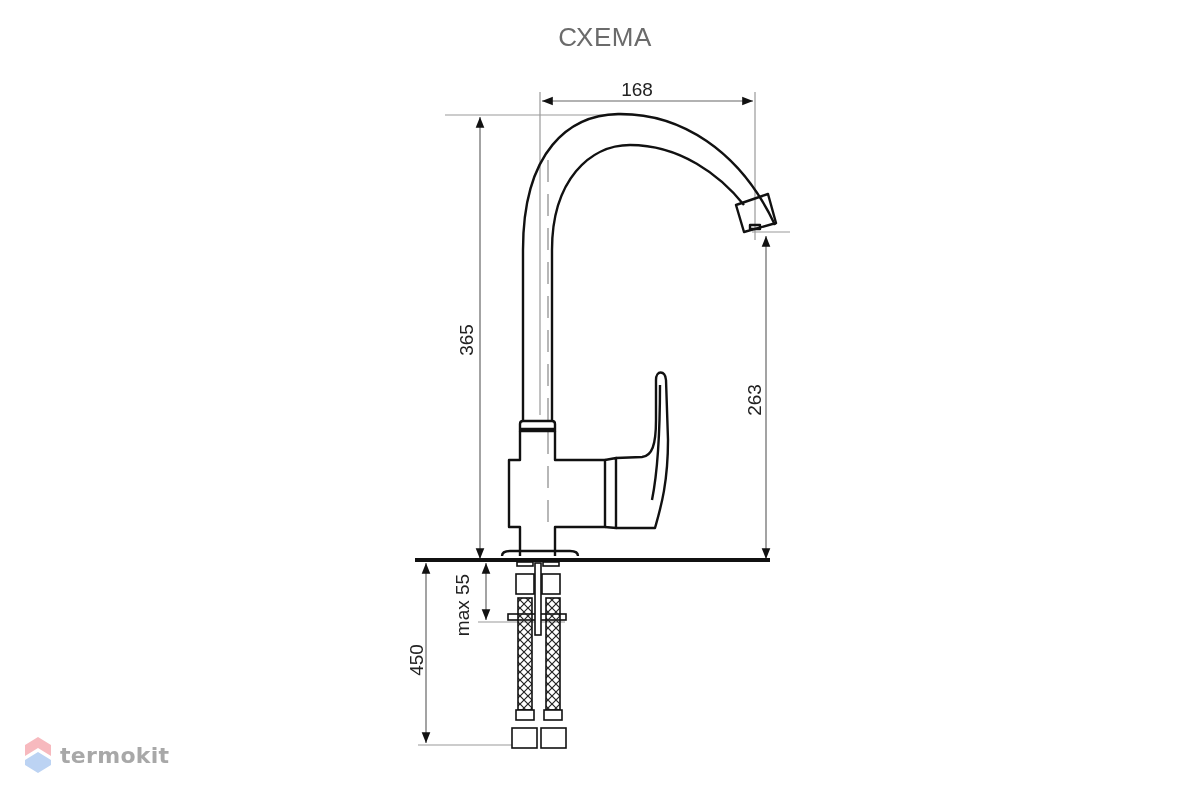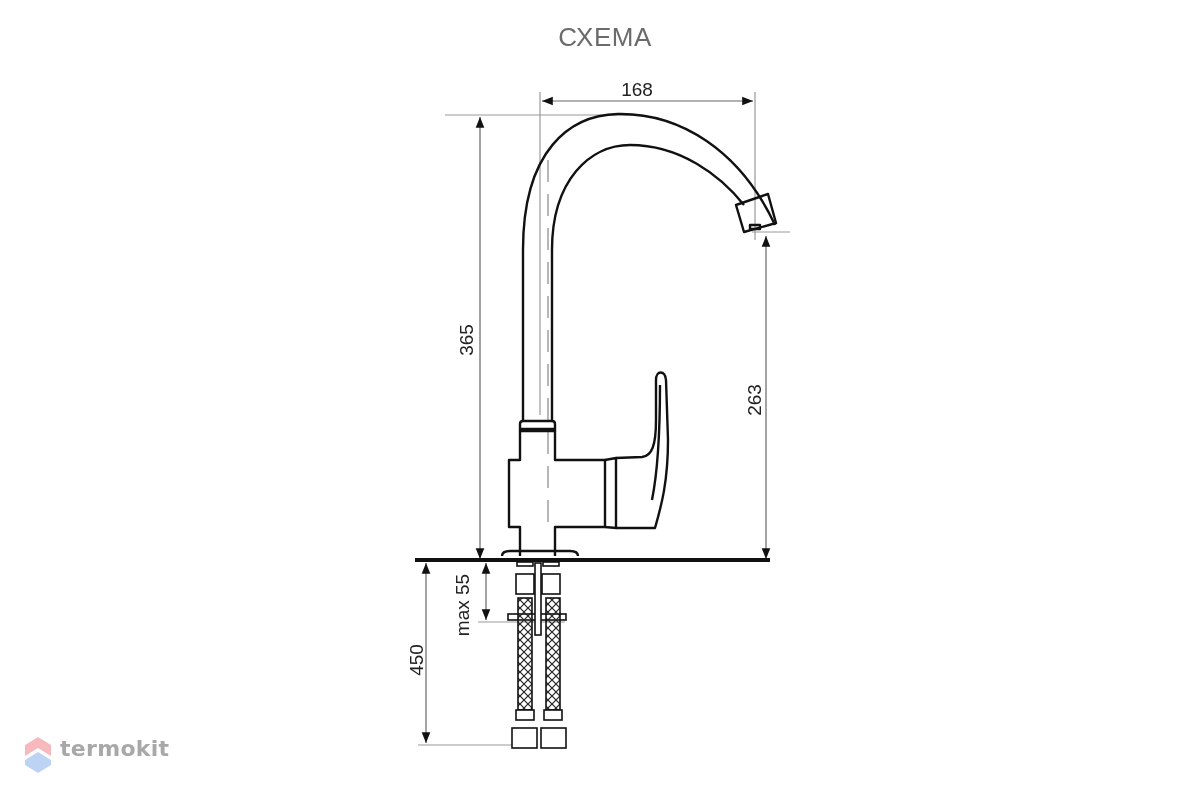--- a/index.html
+++ b/index.html
@@ -1,20 +1,20 @@
 <!DOCTYPE html>
 <html><head>
 <meta charset="utf-8">
 <style>
   html,body{margin:0;padding:0;background:#ffffff;}
   body{width:1200px;height:800px;position:relative;overflow:hidden;font-family:"Liberation Sans",sans-serif;}
   .title{position:absolute;top:22px;left:0;width:1210px;text-align:center;font-size:26px;color:#6b6b6b;letter-spacing:0.5px;}
   svg.drawing{position:absolute;left:0;top:0;}
   .dim-text{font-family:"Liberation Sans",sans-serif;font-size:19px;fill:#222;}
-  .logo{position:absolute;left:24px;top:736px;display:flex;gap:8px;}
+  .logo{position:absolute;left:24px;top:736px;display:flex;align-items:center;gap:8px;}
   .logo-text{font-family:"DejaVu Sans",sans-serif;font-weight:bold;font-size:22px;color:#a8a8a8;letter-spacing:0.3px;}
 </style>
 </head>
 <body>
 
 <div class="title">СХЕМА</div>
 
 <svg class="drawing" width="1200" height="800" viewBox="0 0 1200 800">
   <defs>
     <marker id="arr" viewBox="0 0 10 10" refX="10" refY="5" markerWidth="9" markerHeight="9" orient="auto-start-reverse">

